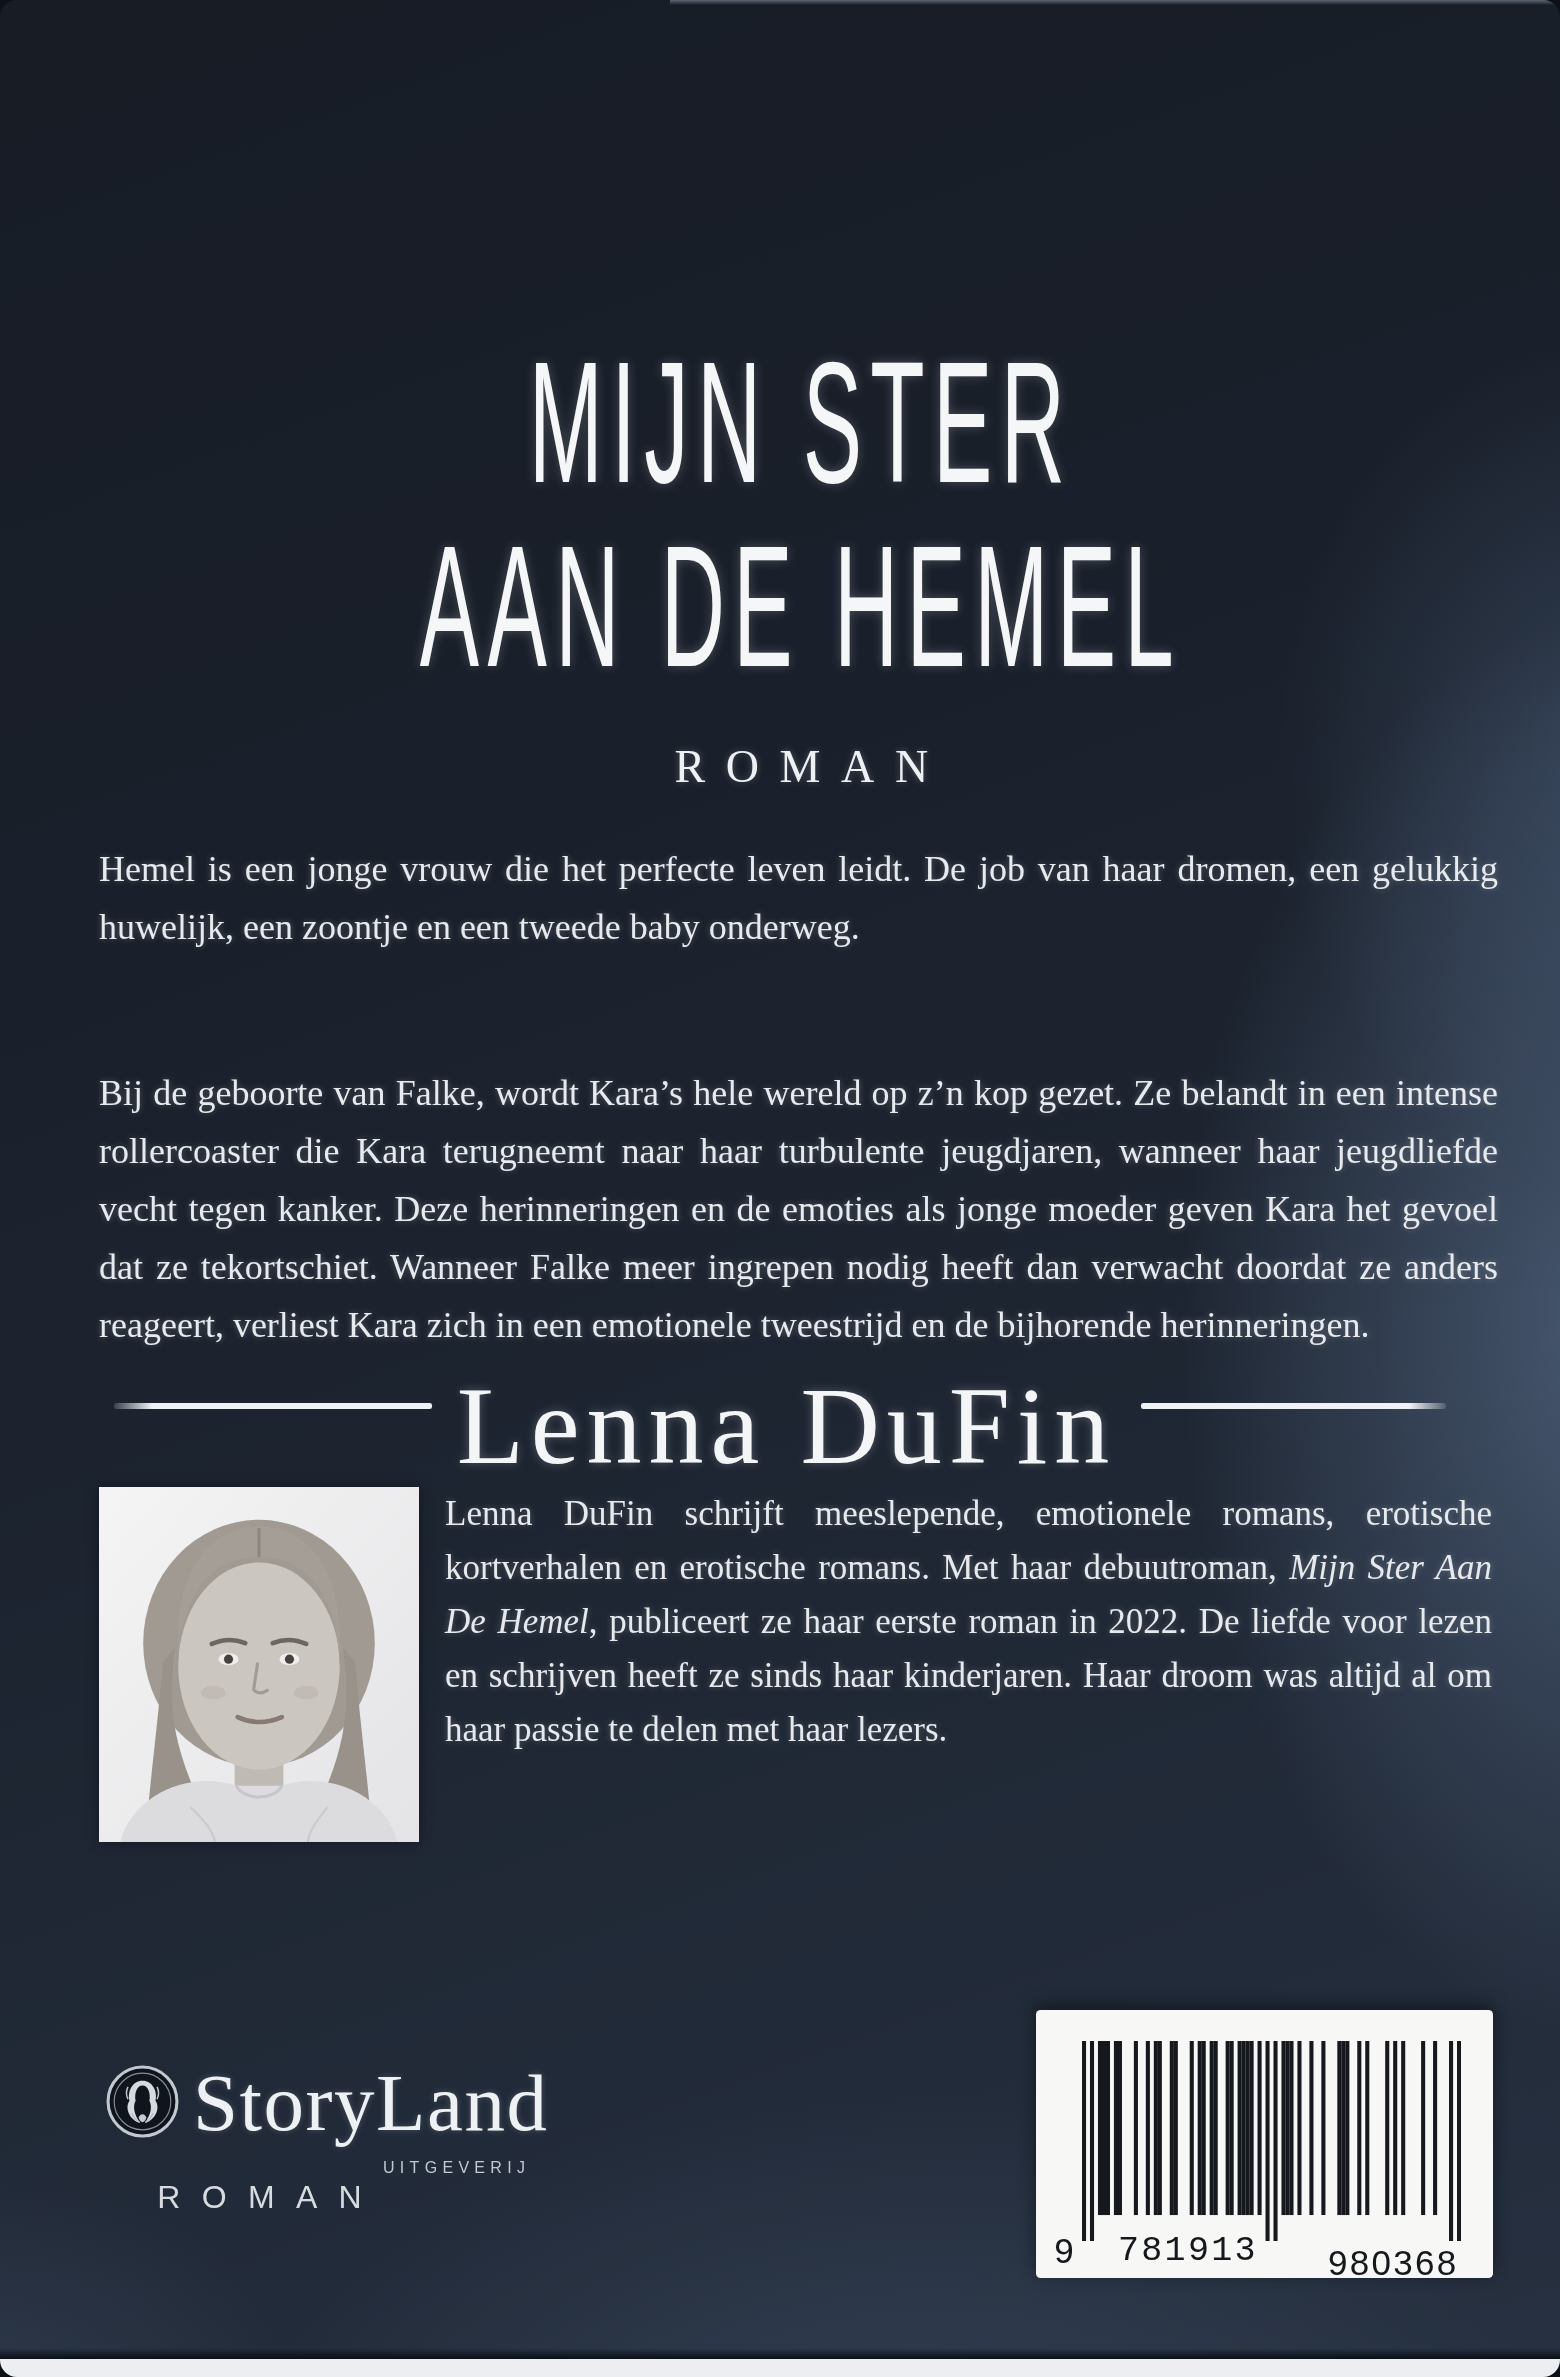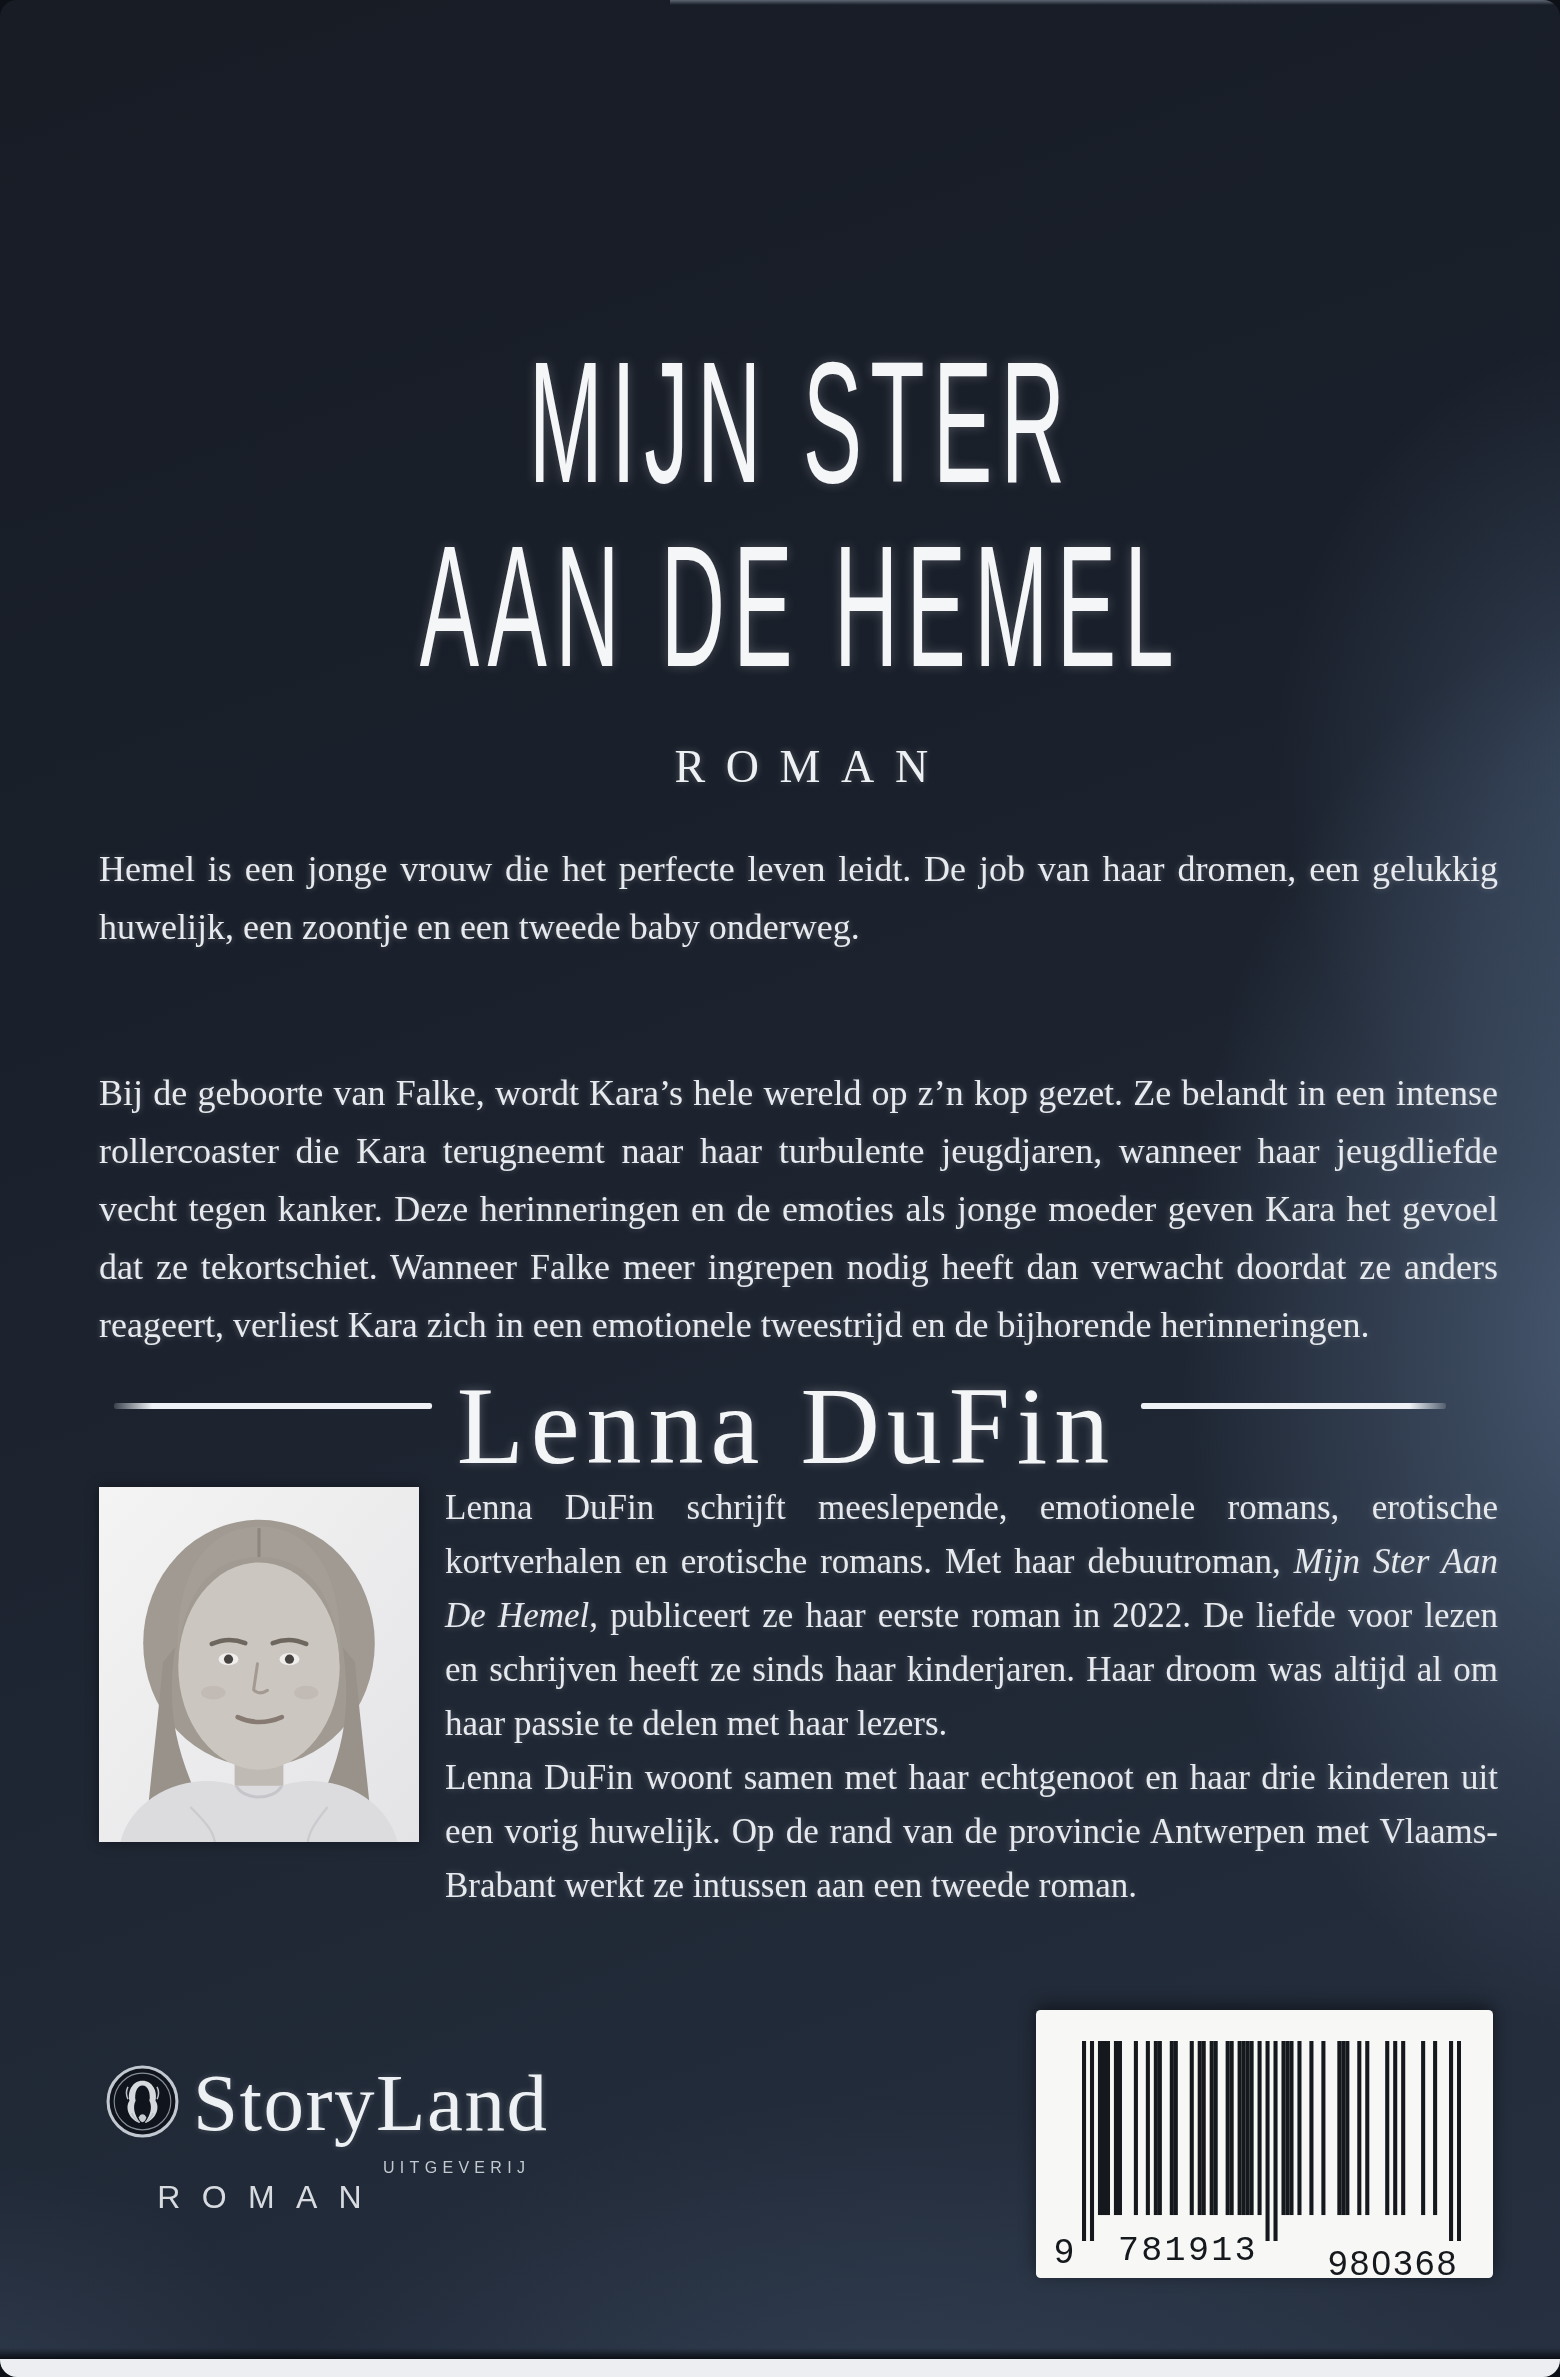--- a/index.html
+++ b/index.html
@@ -38,21 +38,21 @@
     display:flex;align-items:center;justify-content:center;gap:24.4px;}
   .rule{height:5.3px;border-radius:2.3px;}
   .rule-left{width:318px;background:linear-gradient(90deg,rgba(238,242,246,.15),#eef2f6 12%,#eef2f6);}
   .rule-right{width:305px;background:linear-gradient(90deg,#eef2f6,#eef2f6 88%,rgba(238,242,246,.15));}
   .author-name{font-size:110px;line-height:114px;letter-spacing:6.9px;color:#f3f5f7;
     white-space:nowrap;text-shadow:0 0 9.1px rgba(255,255,255,.25);margin-top:40px;}
   
   .bio{position:absolute;top:1481px;left:99px;width:1399px;text-align:justify;
     font-size:35px;line-height:54px;color:#e6e9ed;
     text-shadow:0 0 6.1px rgba(255,255,255,.26);}
-  .bio p{margin:0;}
+  .bio p{margin:6px;}
   .photo{float:left;width:320px;height:355px;margin:6.1px 26px 18.3px 0;
     background:#ededed;box-shadow:0 0 12.2px rgba(0,0,0,.4);}
   .photo svg{display:block;width:100%;height:100%;}
   .em{font-style:italic;}
   
   .emblem{position:absolute;left:105px;top:2064px;width:75px;height:75px;}
   .logo-text{position:absolute;left:193px;top:2061px;font-size:81px;line-height:84px;
     color:#eef1f4;letter-spacing:1.5px;text-shadow:0 0 6.1px rgba(255,255,255,.2);}
   .logo-tagline{position:absolute;left:344px;top:2159px;font-family:"Liberation Sans",sans-serif;
     font-size:16px;letter-spacing:5.3px;color:#c3c9d0;margin-left:39px;}
@@ -120,21 +120,20 @@
         <path d="M182,302 Q210,315 240,302" stroke="#877a73" stroke-width="6" fill="none" stroke-linecap="round"></path>
         <ellipse cx="150" cy="270" rx="16" ry="9" fill="#beb7b1" opacity=".7"></ellipse>
         <ellipse cx="272" cy="270" rx="16" ry="9" fill="#beb7b1" opacity=".7"></ellipse>
         <path d="M28,466 C44,402 122,372 180,392 L240,392 C298,372 376,402 392,466 Z" fill="#dcdcdf"></path>
         <path d="M180,392 C190,412 230,412 240,392" stroke="#c6c6ca" stroke-width="4" fill="none"></path>
         <path d="M120,420 C140,440 150,452 152,466" stroke="#cbcbcf" stroke-width="3" fill="none"></path>
         <path d="M300,420 C284,440 276,452 274,466" stroke="#cbcbcf" stroke-width="3" fill="none"></path>
       </svg>
     </div>
     <p><span>Lenna DuFin schrijft meeslepende, emotionele romans, erotische kortverhalen en erotische romans. Met haar debuutroman, </span><span class="em">Mijn Ster Aan De Hemel</span><span>, publiceert ze haar eerste roman in 2022. De liefde voor lezen en schrijven heeft ze sinds haar kinderjaren. Haar droom was altijd al om haar passie te delen met haar lezers.</span></p>
-    <p>Lenna DuFin woont samen met haar echtgenoot en haar drie kinderen uit een vorig huwelijk. Op de rand van de provincie Antwerpen met Vlaams-Brabant werkt ze intussen aan een tweede roman.</p>
   </div>
 
   <div class="emblem">
     <svg viewBox="0 0 98 98" xmlns="http://www.w3.org/2000/svg">
       <circle cx="49" cy="49" r="45" fill="#10151d" stroke="#c2c8cf" stroke-width="4"></circle>
       <circle cx="49" cy="49" r="37" fill="none" stroke="#868e98" stroke-width="1.5"></circle>
       <path d="M49,22 C36,22 29,36 32,48 C25,58 33,74 46,77 C38,66 36,56 40,48 C38,38 42,28 49,28 C56,28 60,38 58,48 C62,56 60,66 52,77 C65,74 73,58 66,48 C69,36 62,22 49,22 Z" fill="#d6dade"></path>
       <path d="M44,70 C46,78 52,78 54,70 C52,64 46,64 44,70 Z" fill="#c6cbd1"></path>
       <circle cx="43" cy="44" r="3" fill="#10151d"></circle>
       <circle cx="55" cy="44" r="3" fill="#10151d"></circle>

